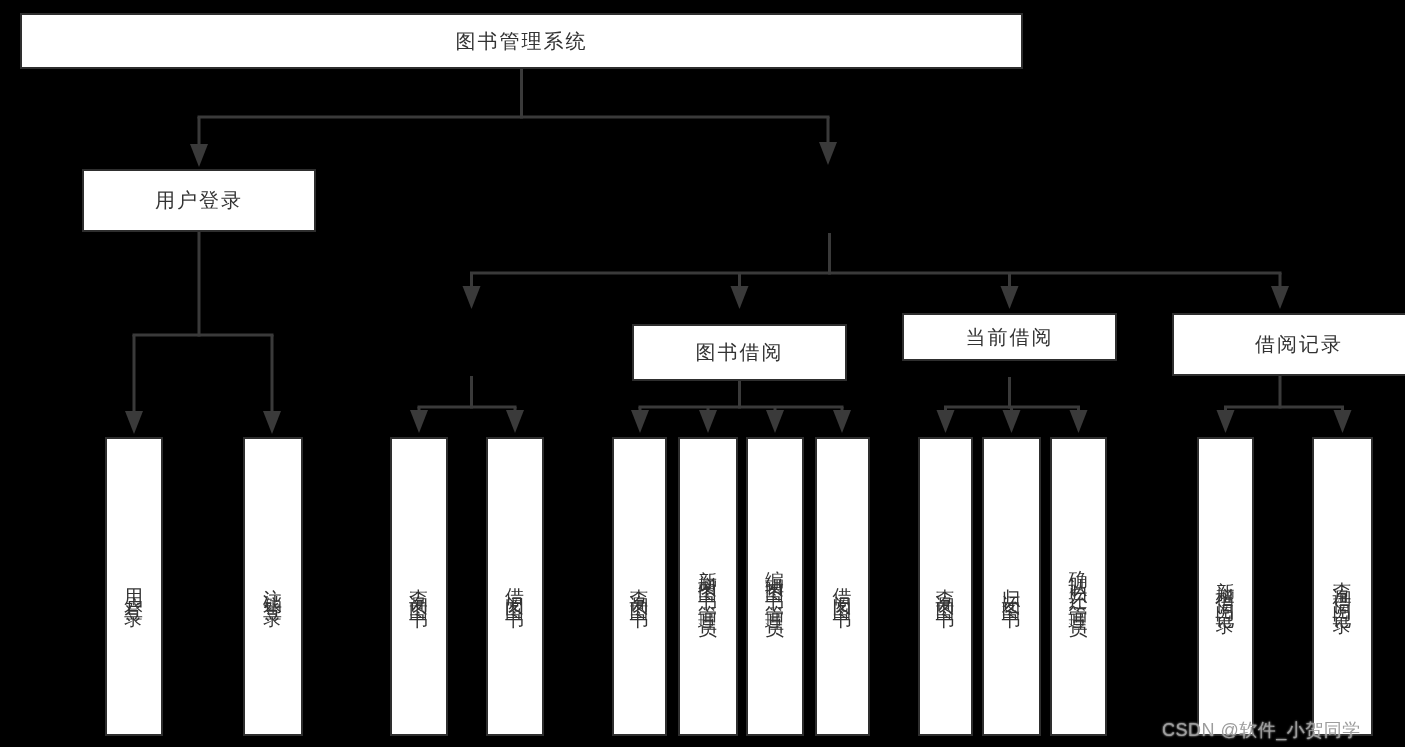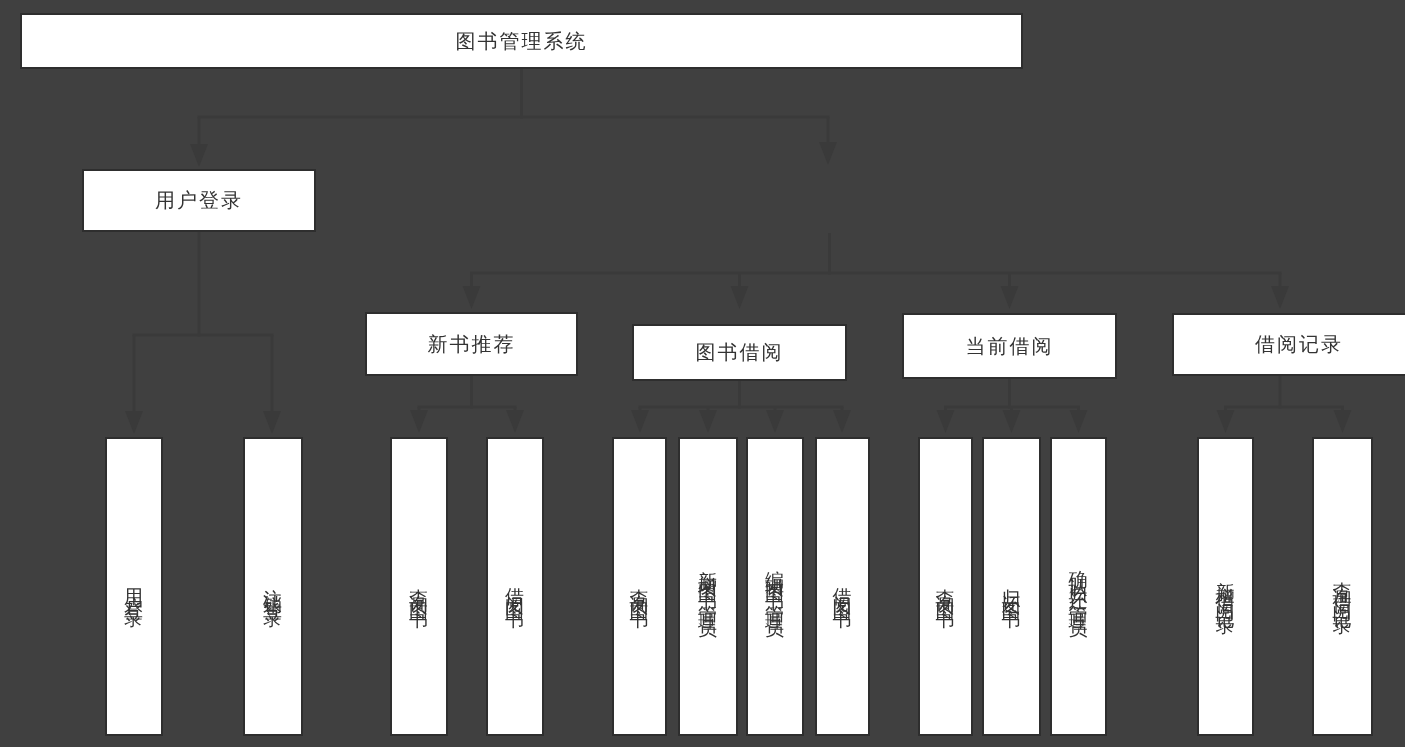--- a/index.html
+++ b/index.html
@@ -4,21 +4,21 @@
 <style>
   html, body { margin: 0; padding: 0; }
   body {
     font-family: "Liberation Sans", "DejaVu Sans", sans-serif;
     background: #ffffff;
   }
   #stage {
     position: relative;
     width: 1405px;
     height: 747px;
-    background: #404040;
+    background: #000000;
     overflow: hidden;
   }
   #wires {
     position: absolute;
     left: 0; top: 0;
     width: 1405px; height: 747px;
     z-index: 1;
   }
   .box {
     position: absolute;
@@ -127,27 +127,24 @@
   </svg>
 
   <div class="box" style="left:20px;top:13px;width:1003px;height:56px">
     <span class="hlabel">图书管理系统</span>
   </div>
 
   <div class="box" style="left:82px;top:169px;width:234px;height:63px">
     <span class="hlabel">用户登录</span>
   </div>
 
-  <div class="box" style="left:365px;top:312px;width:213px;height:64px">
-    <span class="hlabel">新书推荐</span>
-  </div>
   <div class="box" style="left:632px;top:324px;width:215px;height:57px">
     <span class="hlabel">图书借阅</span>
   </div>
-  <div class="box" style="left:902px;top:313px;width:215px;height:66px">
+  <div class="box" style="left:902px;top:313px;width:215px;height:48px">
     <span class="hlabel">当前借阅</span>
   </div>
   <div class="box" style="left:1172px;top:313px;width:254px;height:63px">
     <span class="hlabel">借阅记录</span>
   </div>
 
   <div class="box" style="left:105px;top:437px;width:58px;height:299px">
     <span class="vlabel">用户登录</span>
   </div>
   <div class="box" style="left:243px;top:437px;width:60px;height:299px">
@@ -184,14 +181,15 @@
     <span class="vlabel">确认归还（管理员）</span>
   </div>
 
   <div class="box" style="left:1197px;top:437px;width:57px;height:299px">
     <span class="vlabel">新增借阅记录</span>
   </div>
   <div class="box" style="left:1312px;top:437px;width:61px;height:299px">
     <span class="vlabel">查询借阅记录</span>
   </div>
 
+  <div id="watermark">CSDN @软件_小贺同学</div>
 
 </div>
 
 </body></html>

